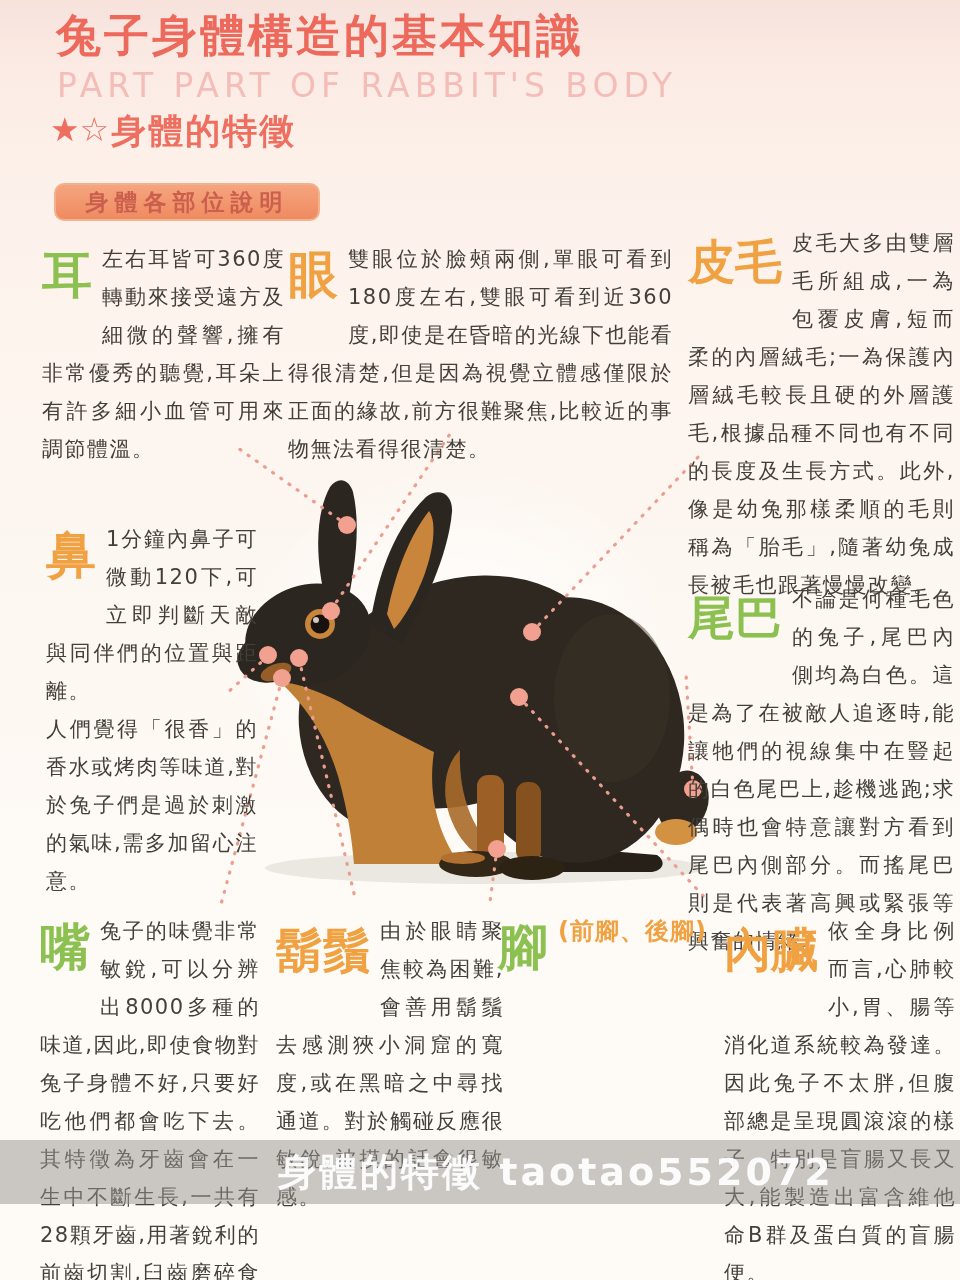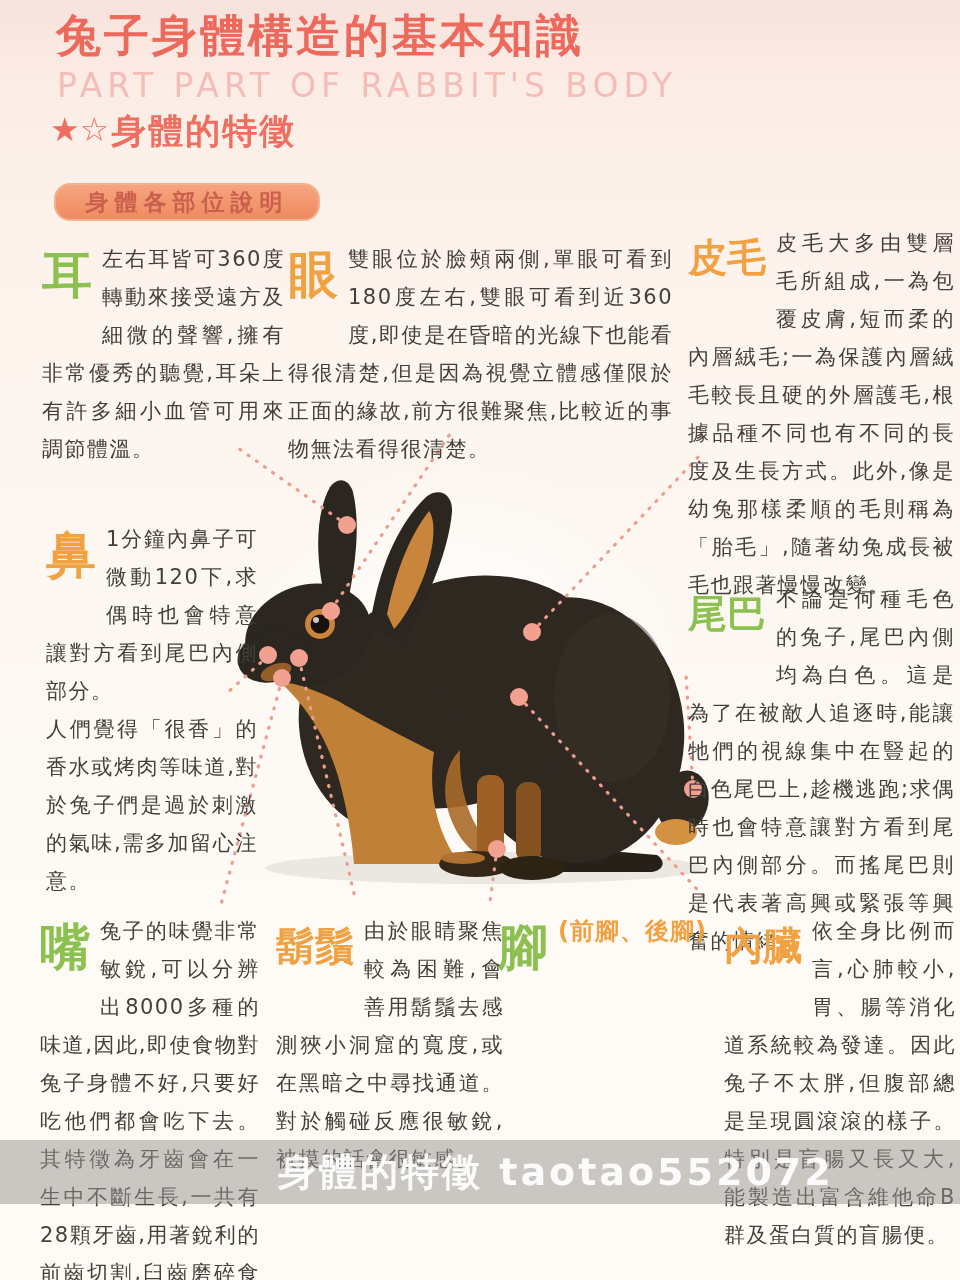--- a/index.html
+++ b/index.html
@@ -7,30 +7,30 @@
        font-family:"DejaVu Sans","Liberation Sans",sans-serif;}
   #page{position:absolute;inset:0;width:960px;height:1280px;
         background:linear-gradient(180deg,#f7e2dc 0px,#fbebe4 70px,#fcf0e9 150px,#fdf4ed 320px,#fdf7f1 560px,#fefaf5 900px,#fefbf7 1280px);}
   .glow{position:absolute;left:170px;top:410px;width:580px;height:490px;
         background:radial-gradient(closest-side,rgba(255,255,255,.95),rgba(255,255,255,0) 78%);}
   
   .title{position:absolute;left:56px;top:6px;font-size:45px;font-weight:700;color:#ed695b;letter-spacing:3px;white-space:nowrap;}
   .subtitle{position:absolute;left:57px;top:66px;font-size:33px;font-weight:400;color:#f4bdb8;letter-spacing:5px;white-space:nowrap;}
   .feature{position:absolute;left:50px;top:108px;font-size:35px;font-weight:700;color:#ee6e60;letter-spacing:2px;white-space:nowrap;}
   .feature .stars{font-size:33px;letter-spacing:0;margin-right:2px;vertical-align:2px;}
-  .badge{position:absolute;left:54px;top:183px;width:266px;height:38px;border-radius:16px;
+  .badge{position:absolute;left:54px;top:183px;width:266px;height:38px;border-radius:10px;
          background:linear-gradient(180deg,#f5a57f,#ef8a60);border:2px solid #f2b28d;box-sizing:border-box;
          display:flex;align-items:center;justify-content:center;
          color:#c95f4c;font-size:23px;font-weight:700;letter-spacing:6px;}
   
   .section{position:absolute;text-align:justify;color:#433f3a;font-size:21px;line-height:38px;letter-spacing:1.5px;}
   .section p{margin:0;}
   .big{float:left;font-weight:700;line-height:1;margin:2px 10px 0 0;height:72px;letter-spacing:0;}
   .big.one{font-size:50px;padding-top:8px;}
-  .big.two{font-size:39px;padding-top:12px;}
+  .big.two{font-size:47px;padding-top:12px;}
   .g{color:#8cc050;} .o{color:#f0a243;}
   .sub-label{display:block;color:#f0a243;font-weight:700;font-size:24px;letter-spacing:1px;line-height:38px;}
   .sec-ear{left:42px;top:240px;width:243px;}
   .sec-eye{left:288px;top:240px;width:385px;}
   .sec-fur{left:688px;top:224px;width:267px;}
   .sec-nose{left:46px;top:520px;width:212px;}
   .sec-tail{left:688px;top:580px;width:267px;}
   .sec-mouth{left:40px;top:912px;width:220px;}
   .sec-whiskers{left:268px;top:912px;width:228px;margin-left:8px;}
   .sec-feet{left:498px;top:912px;width:222px;}
@@ -139,21 +139,21 @@
 
   <div class="section sec-eye">
     <p><span class="big one o">眼</span><span>雙眼位於臉頰兩側,單眼可看到180度左右,雙眼可看到近360度,即使是在昏暗的光線下也能看得很清楚,但是因為視覺立體感僅限於正面的緣故,前方很難聚焦,比較近的事物無法看得很清楚。</span></p>
   </div>
 
   <div class="section sec-fur">
     <p><span class="big two o">皮毛</span><span>皮毛大多由雙層毛所組成,一為包覆皮膚,短而柔的內層絨毛;一為保護內層絨毛較長且硬的外層護毛,根據品種不同也有不同的長度及生長方式。此外,像是幼兔那樣柔順的毛則稱為「胎毛」,隨著幼兔成長被毛也跟著慢慢改變。</span></p>
   </div>
 
   <div class="section sec-nose">
-    <p><span class="big one o">鼻</span><span>1分鐘內鼻子可微動120下,求偶時也會特意讓對方看到尾巴內側部分。</span></p>
+    <p><span class="big one o">鼻</span><span>1分鐘內鼻子可微動120下,可立即判斷天敵與同伴們的位置與距離。</span></p>
     <p><span>人們覺得「很香」的香水或烤肉等味道,對於兔子們是過於刺激的氣味,需多加留心注意。</span></p>
   </div>
 
   <div class="section sec-tail">
     <p><span class="big two g">尾巴</span><span>不論是何種毛色的兔子,尾巴內側均為白色。這是為了在被敵人追逐時,能讓牠們的視線集中在豎起的白色尾巴上,趁機逃跑;求偶時也會特意讓對方看到尾巴內側部分。而搖尾巴則是代表著高興或緊張等興奮的情緒。</span></p>
   </div>
 
   <div class="section sec-mouth">
     <p><span class="big one g">嘴</span><span>兔子的味覺非常敏銳,可以分辨出8000多種的味道,因此,即使食物對兔子身體不好,只要好吃他們都會吃下去。其特徵為牙齒會在一生中不斷生長,一共有28顆牙齒,用著銳利的前齒切割,臼齒磨碎食物。</span></p>
   </div>

